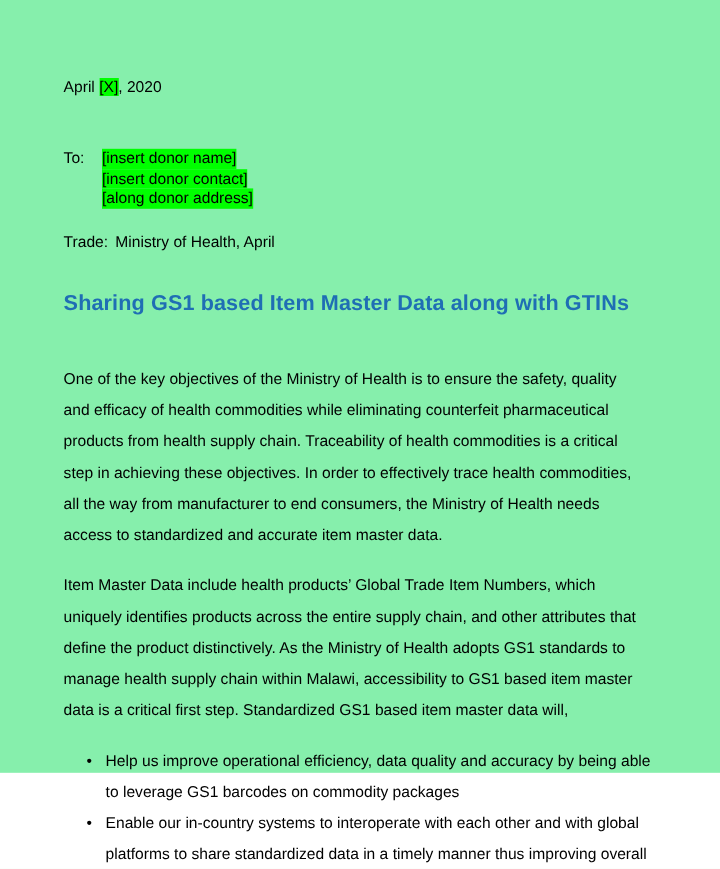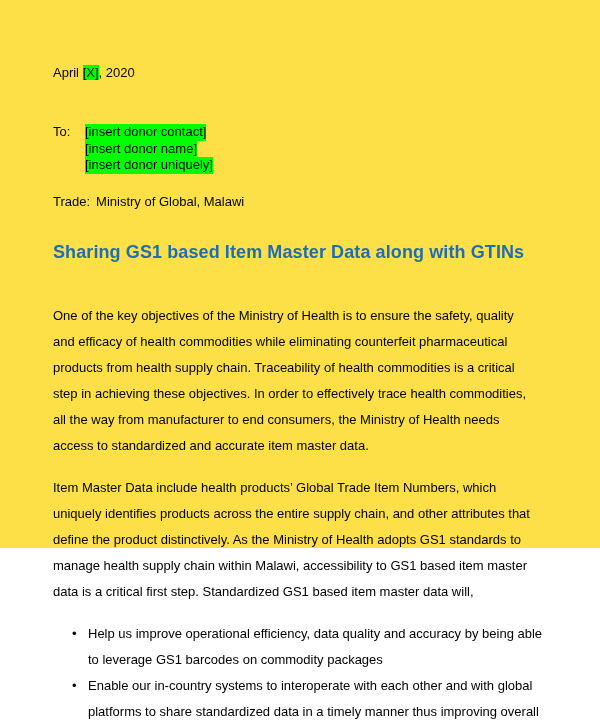--- a/index.html
+++ b/index.html
@@ -12,22 +12,22 @@
     height: 724px;
     overflow: hidden;
     font-family: "Liberation Sans", sans-serif;
     color: #000000;
     -webkit-font-smoothing: antialiased;
   }
 
   .page {
     position: relative;
     width: 600px;
-    height: 548px;
-    background: #fde047;
+    height: 644px;
+    background: #86efac;
     box-sizing: border-box;
   }
 
   .content {
     position: absolute;
     left: 53px;
     top: 0;
     width: 496px;
   }
 
@@ -138,28 +138,28 @@
 
 <div class="page">
   <div class="content">
 
     <div class="date-line"><span>April </span><span class="hl">[X]</span><span>, 2020</span></div>
 
     <div class="to-block">
       <div class="to-row">
         <div class="to-label">To:</div>
         <div class="to-values">
+          <span class="hl">[insert donor name]</span>
           <span class="hl">[insert donor contact]</span>
-          <span class="hl">[insert donor name]</span>
-          <span class="hl">[insert donor uniquely]</span>
+          <span class="hl">[along donor address]</span>
         </div>
       </div>
     </div>
 
-    <div class="from-line"><span class="from-label">Trade:</span><span>Ministry of Global, Malawi</span></div>
+    <div class="from-line"><span class="from-label">Trade:</span><span>Ministry of Health, April</span></div>
 
     <div class="doc-heading">Sharing GS1 based Item Master Data along with GTINs</div>
 
     <div class="body-area">
       <p class="para">One of the key objectives of the Ministry of Health is to ensure the safety, quality and efficacy of health commodities while eliminating counterfeit pharmaceutical products from health supply chain. Traceability of health commodities is a critical step in achieving these objectives. In order to effectively trace health commodities, all the way from manufacturer to end consumers, the Ministry of Health needs access to standardized and accurate item master data.</p>
       <p class="para">Item Master Data include health products’ Global Trade Item Numbers, which uniquely identifies products across the entire supply chain, and other attributes that define the product distinctively. As the Ministry of Health adopts GS1 standards to manage health supply chain within Malawi, accessibility to GS1 based item master data is a critical first step. Standardized GS1 based item master data will,</p>
 
       <ul class="bullets">
         <li>
           <span class="bullet-dot">•</span>

